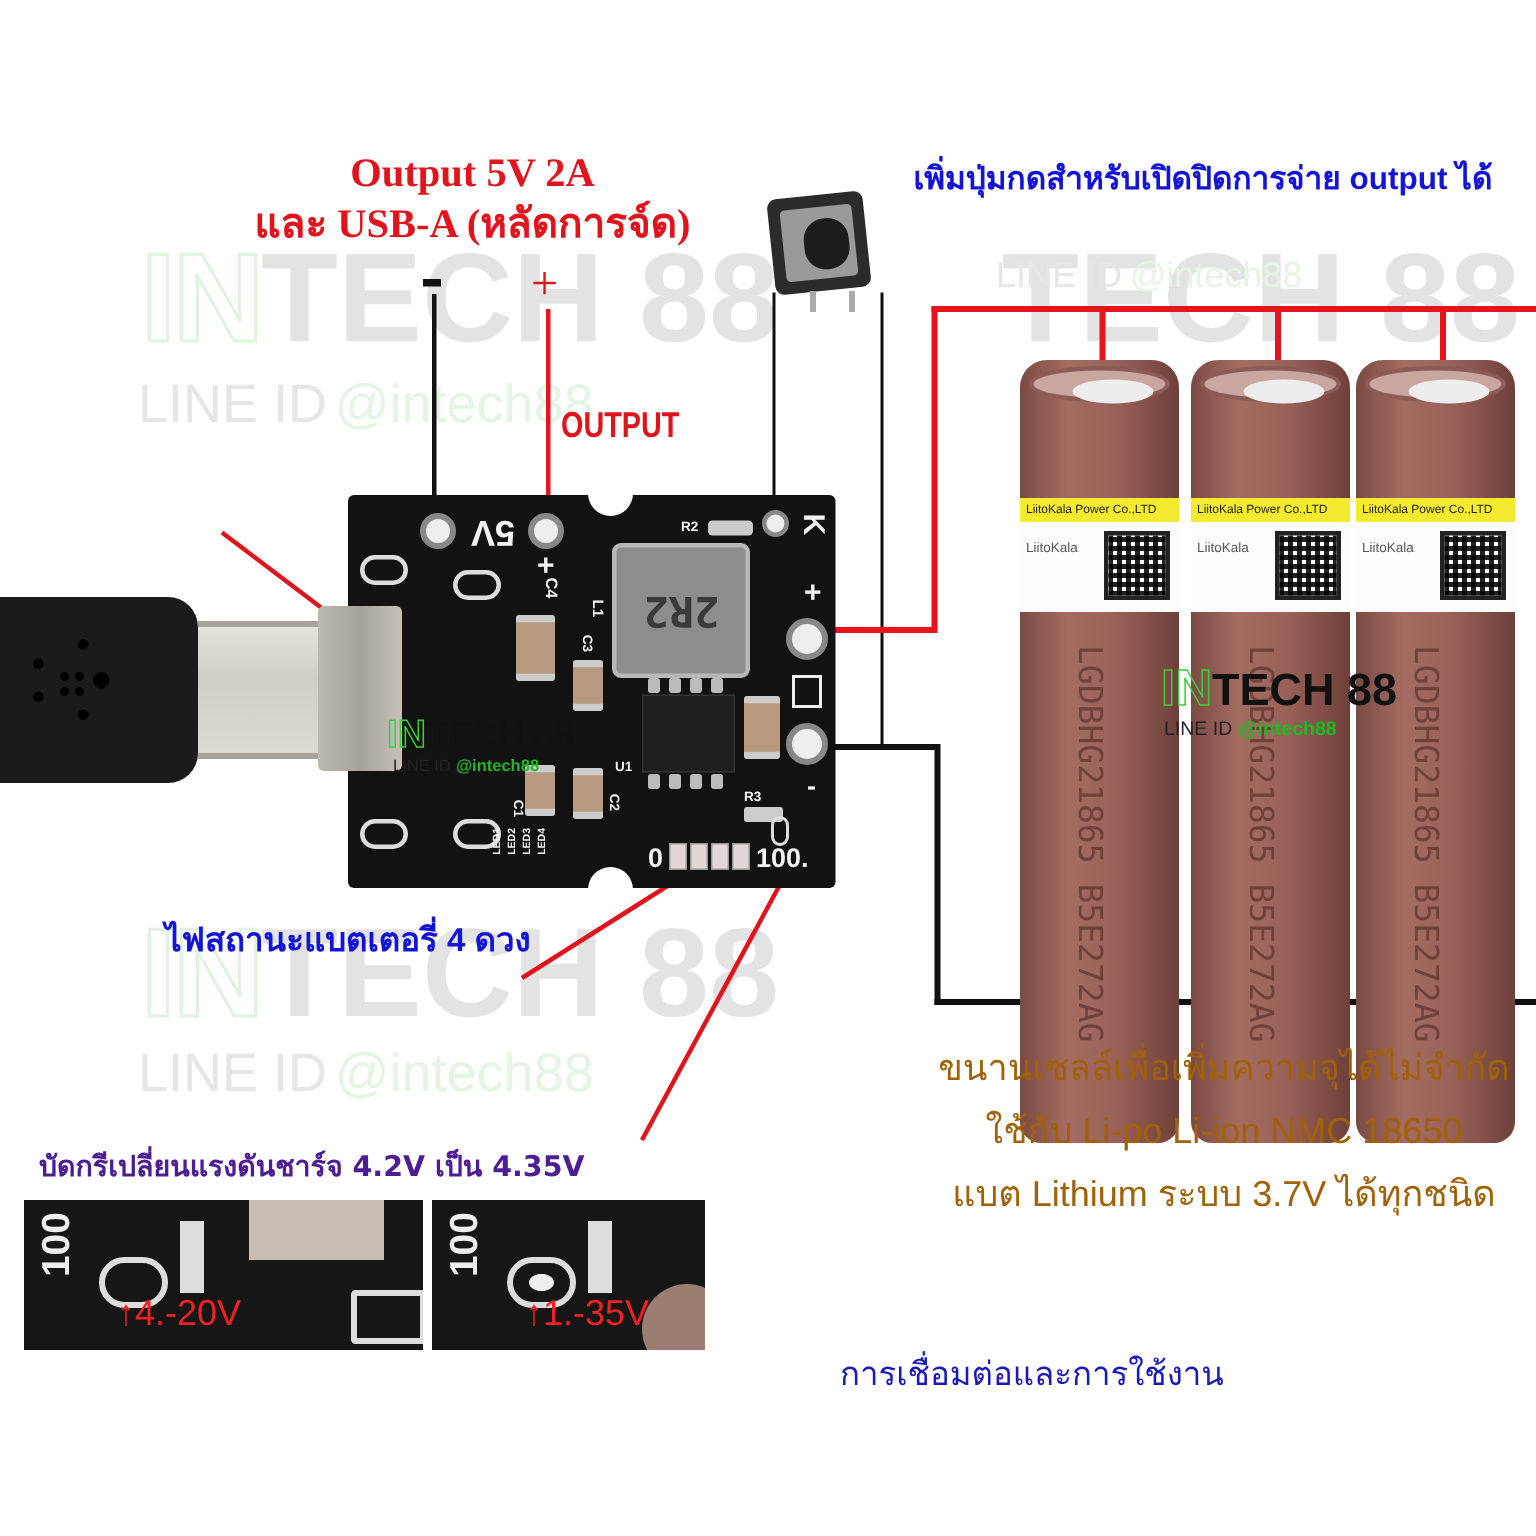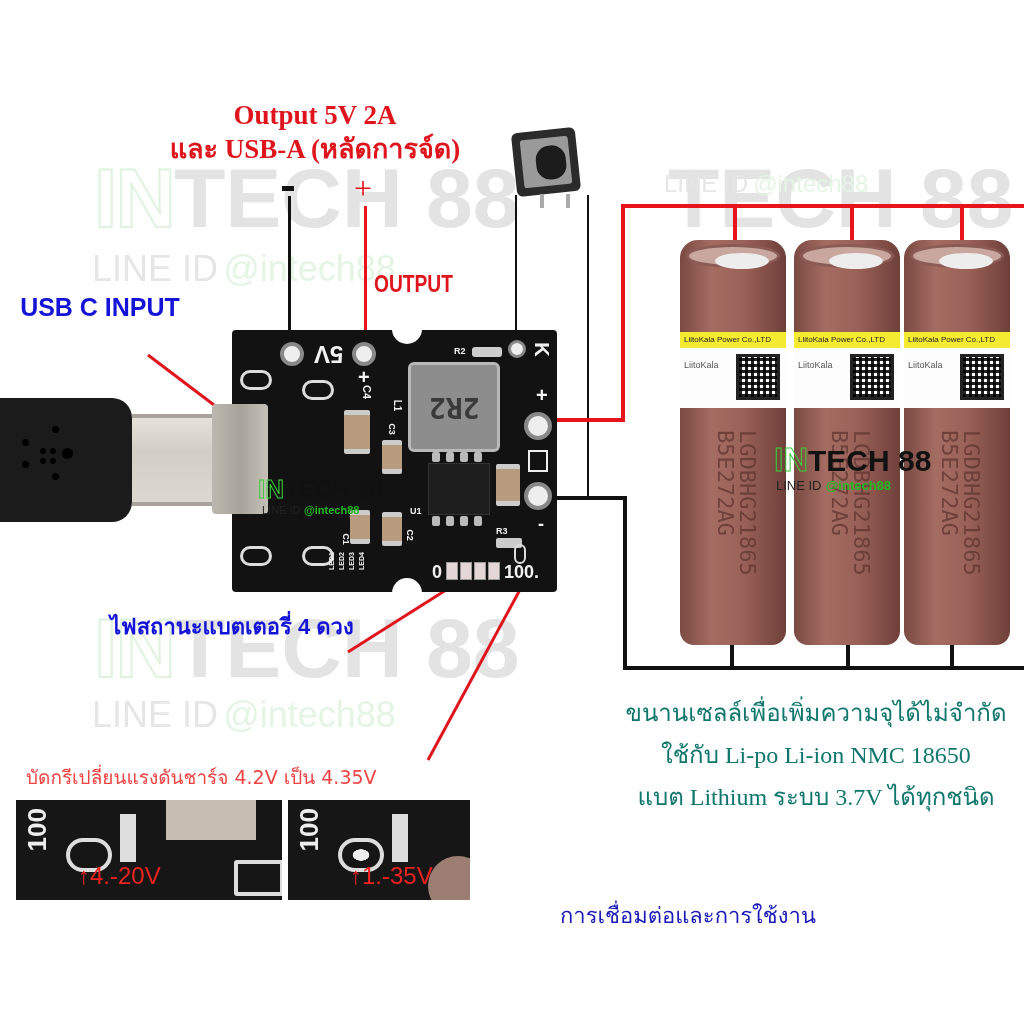--- a/index.html
+++ b/index.html
@@ -10,22 +10,22 @@
   
   .wm { position: absolute; white-space: nowrap; pointer-events: none; }
   .wm-in { font-family: "Liberation Sans", sans-serif; font-weight: bold; color: transparent; -webkit-text-stroke: 2px #dff3df; font-size: 84px; letter-spacing: -2px; }
   .wm-tech { font-family: "Liberation Sans", sans-serif; font-weight: bold; color: #e3e3e3; font-size: 84px; transform: scaleX(0.8); transform-origin: left; }
   .wm-line { font-family: "Liberation Sans", sans-serif; color: #e6e6e6; font-size: 36px; }
   .wm-at { font-family: "Liberation Sans", sans-serif; color: #e4f5e4; font-size: 36px; }
 
   
   .lbl-red-serif { font-family: "Liberation Serif", serif; font-weight: bold; color: #e0141c; }
   .lbl-blue { font-family: "Liberation Sans", sans-serif; font-weight: bold; color: #1414d8; }
-  .lbl-red-thai { font-family: Liberation Serif, serif; color: #0f766e; }
-  .lbl-black { font-family: "DejaVu Sans", sans-serif; font-weight: normal; color: #ef4444; }
+  .lbl-red-thai { font-family: Liberation Sans, sans-serif; color: #a16207; }
+  .lbl-black { font-family: "DejaVu Sans", sans-serif; font-weight: bold; color: #4c1d95; }
   .center { text-align: center; }
 
   
   .pcb { position: absolute; left: 232px; top: 330px; width: 325px; height: 262px; background: #121212; border-radius: 4px; }
   .notch { position: absolute; width: 30px; height: 30px; border-radius: 50%; background: #fff; }
   .pad-round { position: absolute; width: 24px; height: 24px; border-radius: 50%; background: #eee; border: 4px solid #888; }
   .pad-oval { position: absolute; width: 32px; height: 20px; border-radius: 10px; background: #121212; border: 3px solid #ddd; }
   .silk { position: absolute; color: #f2f2f2; font-family: "Liberation Sans", sans-serif; font-weight: bold; }
   .inductor { position: absolute; left: 176px; top: 32px; width: 92px; height: 90px; background: #8d8d8d; border: 3px solid #b8b8b8; border-radius: 6px; display:flex; align-items:center; justify-content:center; }
   .inductor span { font-family: "DejaVu Sans Mono", monospace; font-weight: bold; font-size: 28px; color: #3a3a3a; transform: rotate(180deg); }
@@ -39,21 +39,21 @@
   .usb-metal { position: absolute; left: 132px; top: 414px; width: 84px; height: 92px; background: linear-gradient(#e6e2da, #d2cdc5 40%, #ddd8d0); border-top: 4px solid #a8a39b; border-bottom: 4px solid #a8a39b; }
   .usb-recept { position: absolute; left: 212px; top: 404px; width: 56px; height: 110px; background: linear-gradient(90deg,#bdb8ae,#a8a39a 50%,#c6c1b8); border-radius: 4px; }
   .dot { position: absolute; background: #000; border-radius: 50%; }
 
   
   .tact { position: absolute; left: 514px; top: 130px; width: 64px; height: 64px; background: #2b2b2b; border-radius: 6px; transform: rotate(-6deg); }
   .tact-inner { position: absolute; left: 8px; top: 8px; width: 48px; height: 48px; background: #9a9a9a; border-radius: 3px; }
   .tact-cap { position: absolute; left: 14px; top: 8px; width: 30px; height: 34px; background: #1c1c1c; border-radius: 14px; }
 
   
-  .cell { position: absolute; top: 240px; width: 106px; height: 405px; border-radius: 18px 18px 14px 14px; background: linear-gradient(90deg, #7a4a42 0%, #a56c62 30%, #9a6158 60%, #6e403a 100%); }
+  .cell { position: absolute; top: 240px; width: 106px; height: 522px; border-radius: 18px 18px 14px 14px; background: linear-gradient(90deg, #7a4a42 0%, #a56c62 30%, #9a6158 60%, #6e403a 100%); }
   .cell-top { position: absolute; left: 6px; top: 4px; width: 94px; height: 24px; border-radius: 50%; background: #c9a79f; border: 3px solid #8a5c55; }
   .cell-cap { position: absolute; left: 26px; top: 6px; width: 54px; height: 16px; border-radius: 50%; background: #ededed; }
   .cell-label { position: absolute; left: 0; top: 92px; width: 106px; height: 76px; background: #fdfdfd; }
   .cell-band { position: absolute; left: 0; top: 0; width: 106px; height: 16px; background: #f4ea30; font-size: 8px; color: #222; font-family: "Liberation Sans", sans-serif; padding: 3px 4px; white-space: nowrap; overflow: hidden; }
   .cell-brand { position: absolute; left: 4px; top: 28px; font-size: 9px; color: #555; font-family: "Liberation Sans", sans-serif; }
   .qr { position: absolute; right: 6px; top: 22px; width: 44px; height: 46px; background:
         repeating-linear-gradient(90deg, #222 0 3px, #fff 3px 6px),
         repeating-linear-gradient(0deg, #222 0 3px, #fff 3px 6px); background-blend-mode: multiply; border: 3px solid #222; }
   .cell-code { position: absolute; left: 34px; top: 190px; writing-mode: vertical-rl; font-family: "DejaVu Sans Mono", monospace; font-size: 22px; color: #5e3530; opacity: 0.75; line-height: 22px; }
 
@@ -122,24 +122,24 @@
 
 <div class="abs lbl-red-serif center" style="left:150px;top:98px;width:330px;font-size:27px;line-height:34px;">
   <div>Output 5V 2A</div>
   <div>และ USB-A (หลัดการจ์ด)</div>
 </div>
 <div class="abs" style="left:282px;top:186px;width:12px;height:5px;background:#111;"></div>
 <div class="abs lbl-red-serif" style="left:354px;top:170px;font-size:32px;font-weight:normal;">+</div>
 <div class="abs lbl-red-serif" style="left:374px;top:270px;font-size:24px;font-family:'Liberation Sans',sans-serif;transform:scaleX(0.8);transform-origin:left;">OUTPUT</div>
 
 <div class="abs lbl-blue center" style="left:0;top:290px;width:200px;font-size:25px;line-height:34px;">
-  <div>USB C INPUT</div>
 </div>
 
 <div class="abs lbl-blue center" style="left:580px;top:106px;width:444px;font-size:19px;line-height:28px;">
+  <div style="font-size:21px">เพิ่มปุ่มกดสำหรับเปิดปิดการจ่าย output ได้</div>
 </div>
 
 <div class="usb-plug">
   <div class="dot" style="left:52px;top:28px;width:7px;height:7px;"></div>
   <div class="dot" style="left:22px;top:41px;width:7px;height:7px;"></div>
   <div class="dot" style="left:40px;top:50px;width:6px;height:6px;"></div>
   <div class="dot" style="left:50px;top:50px;width:6px;height:6px;"></div>
   <div class="dot" style="left:62px;top:50px;width:11px;height:11px;"></div>
   <div class="dot" style="left:40px;top:60px;width:6px;height:6px;"></div>
   <div class="dot" style="left:50px;top:60px;width:6px;height:6px;"></div>

